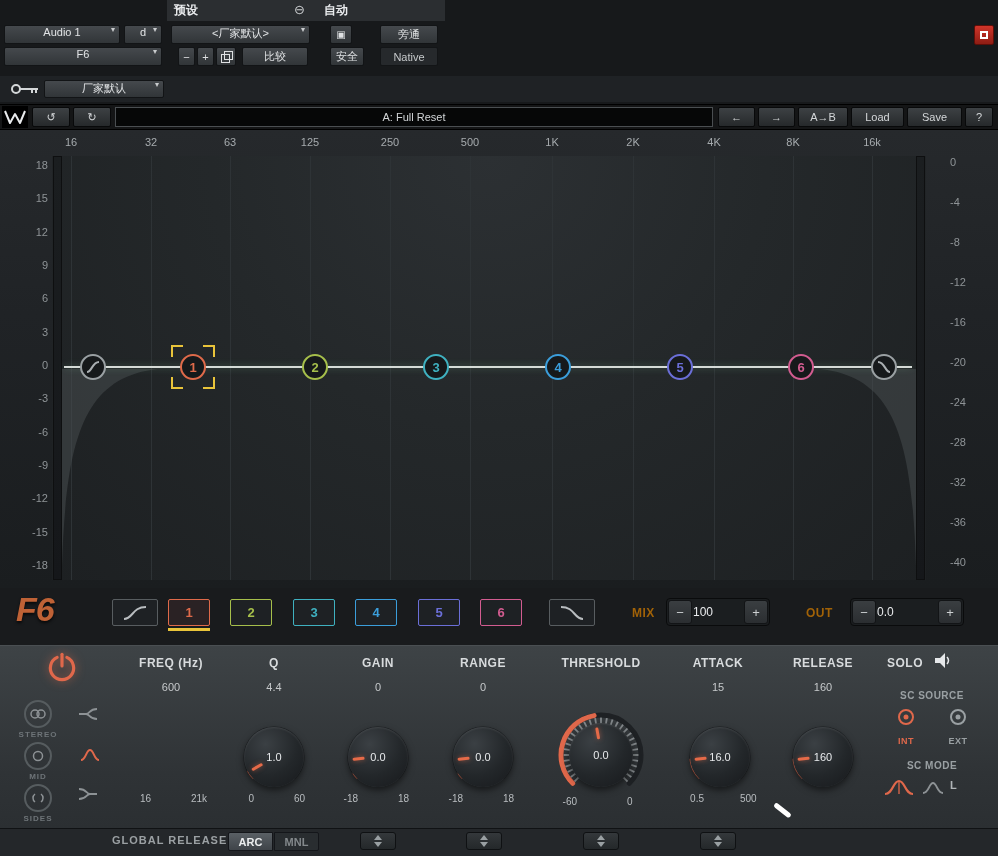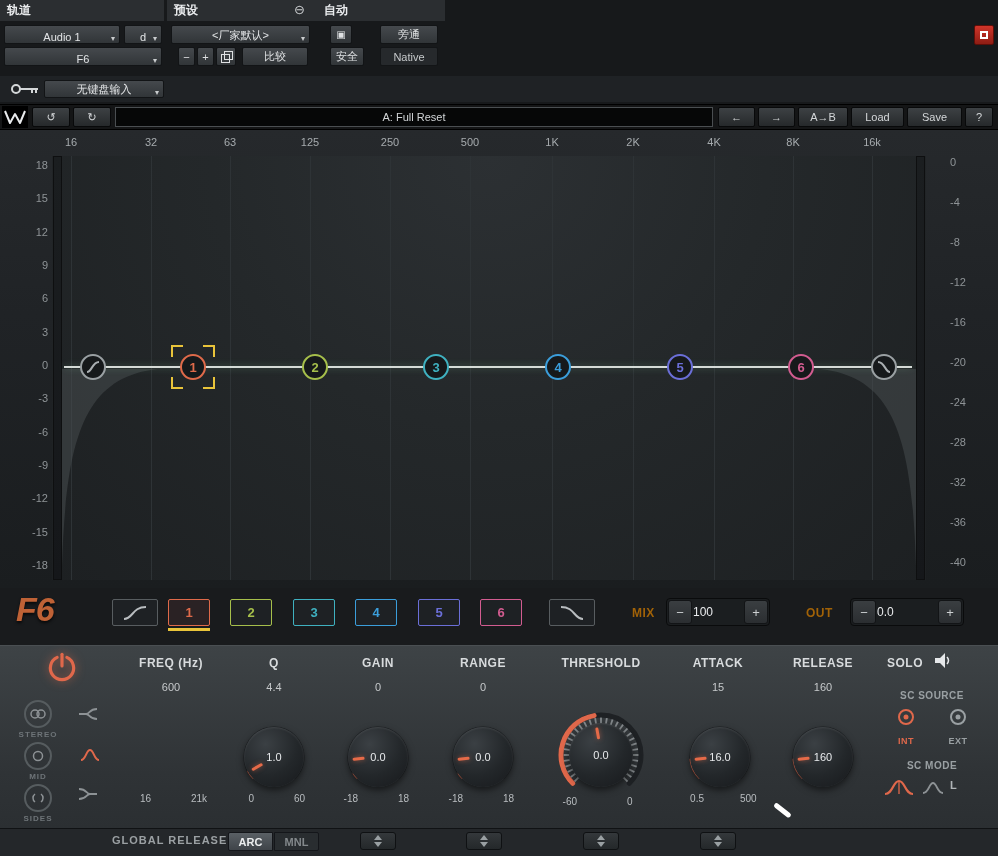--- a/index.html
+++ b/index.html
@@ -1,20 +1,20 @@
 <!DOCTYPE html>
 <html><head>
 <meta charset="utf-8">
 <style>
 *{margin:0;padding:0;box-sizing:border-box}
 html,body{background:#000}
 #app{position:relative;width:998px;height:856px;background:#141619;font-family:"Liberation Sans","DejaVu Sans",sans-serif;overflow:hidden}
 .abs{position:absolute}
 .hdr{background:#2b2e31;color:#e9ebed;font-size:12px;font-weight:bold;display:flex;align-items:center;padding:0 7px}
-.hsel{position:absolute;background:linear-gradient(#45494d,#313538);border:1px solid #121416;border-radius:2px;color:#e2e4e6;font-size:11px;display:flex;align-items:flex-end;justify-content:center}
+.hsel{position:absolute;background:linear-gradient(#45494d,#313538);border:1px solid #121416;border-radius:2px;color:#e2e4e6;font-size:11px;display:flex;align-items:flex-start;justify-content:center}
 .hsel .arr{position:absolute;right:4px;font-size:8px;color:#c9ccce;line-height:1}
 .hbtn{position:absolute;background:linear-gradient(#45494d,#313538);border:1px solid #121416;border-radius:2px;color:#dfe1e3;font-size:11px;display:flex;align-items:center;justify-content:center}
 .flat{background:#26292c;color:#c6c9cb;border:1px solid #131517}
 .wbtn{position:absolute;background:linear-gradient(#3d4144,#26292b);border:1px solid #08090a;border-radius:2px;color:#d4d7d9;font-size:11px;display:flex;align-items:center;justify-content:center}
 .flabel{position:absolute;color:#a6abae;font-size:11px;transform:translateX(-50%)}
 .dbl{position:absolute;color:#8f9497;font-size:11px;width:26px;text-align:right}
 .dbr{position:absolute;color:#8f9497;font-size:11px}
 .gridv{position:absolute;width:1px;background:#2e3336;top:156px;height:424px;z-index:1}
 .meter{position:absolute;top:156px;height:424px;width:9px;background:linear-gradient(#1b1e20,#15171a);border:1px solid #0e0f10;z-index:1}
 .node{position:absolute;width:26px;height:26px;border-radius:50%;background:#16191b;border:2px solid #9aa0a3;display:flex;align-items:center;justify-content:center;font-size:13px;font-weight:bold;transform:translate(-50%,-50%);z-index:5}
@@ -63,23 +63,20 @@
 .wmk{display:inline-block;width:20px;height:5px;background:#fff;border-radius:3px;transform:rotate(38deg) translateY(-4px);margin-left:8px}
 .f6logo{position:absolute;left:16px;top:590px;font-size:34px;font-weight:bold;font-style:italic;color:#bf6236;text-shadow:0 2px 3px rgba(0,0,0,.7);letter-spacing:-1px}
 </style>
 </head>
 <body>
 
 <div id="app">
 
   <div class="abs" style="left:0;top:0;width:998px;height:104px;background:#17191b"></div>
 
-  <div class="hdr abs" style="left:0;top:0;width:164px;height:21px">
-    <span>轨道</span>
-  </div>
   <div class="hdr abs" style="left:167px;top:0;width:168px;height:21px">
     <span>预设</span>
   </div>
   <div class="abs" style="left:294px;top:2px;color:#c9ccce;font-size:13px">⊖</div>
   <div class="hdr abs" style="left:317px;top:0;width:128px;height:21px">
     <span>自动</span>
   </div>
 
   <div class="hsel" style="left:4px;top:25px;width:116px;height:19px">
     <span>Audio 1</span>
@@ -112,21 +109,21 @@
   <div class="abs" style="left:974px;top:25px;width:20px;height:20px;background:linear-gradient(#d0352a,#8e1d14);border:1px solid #5f0e08;border-radius:2px;display:flex;align-items:center;justify-content:center">
     <span style="width:8px;height:8px;border:2px solid #fff"></span>
   </div>
 
   <div class="abs" style="left:0;top:76px;width:998px;height:26px;background:#1f2225"></div>
   <svg class="abs" style="left:10px;top:82px" width="30" height="14" viewBox="0 0 30 14">
     <circle cx="6" cy="7" r="4" fill="none" stroke="#d4d7d9" stroke-width="2"></circle>
     <path d="M10,7 H28 M22,7 V11 M26,7 V11" fill="none" stroke="#d4d7d9" stroke-width="2"></path>
   </svg>
   <div class="hsel" style="left:44px;top:80px;width:120px;height:18px">
-    <span>无键盘输入</span>
+    <span>厂家默认</span>
       <span class="arr">▾</span>
   </div>
 
   <div class="abs" style="left:0;top:104px;width:998px;height:26px;background:#141516;border-top:1px solid #000;border-bottom:1px solid #000"></div>
   <div class="abs" style="left:2px;top:106px;width:26px;height:22px;background:#000;display:flex;align-items:center;justify-content:center">
     <svg width="24" height="18" viewBox="0 0 24 18">
       <path d="M2,3 L7,15 L12,6 L17,15 L22,3" fill="none" stroke="#e9ebed" stroke-width="2" stroke-linejoin="round"></path>
     </svg>
   </div>
   <div class="wbtn" style="left:32px;top:107px;width:38px;height:20px">↺</div>

